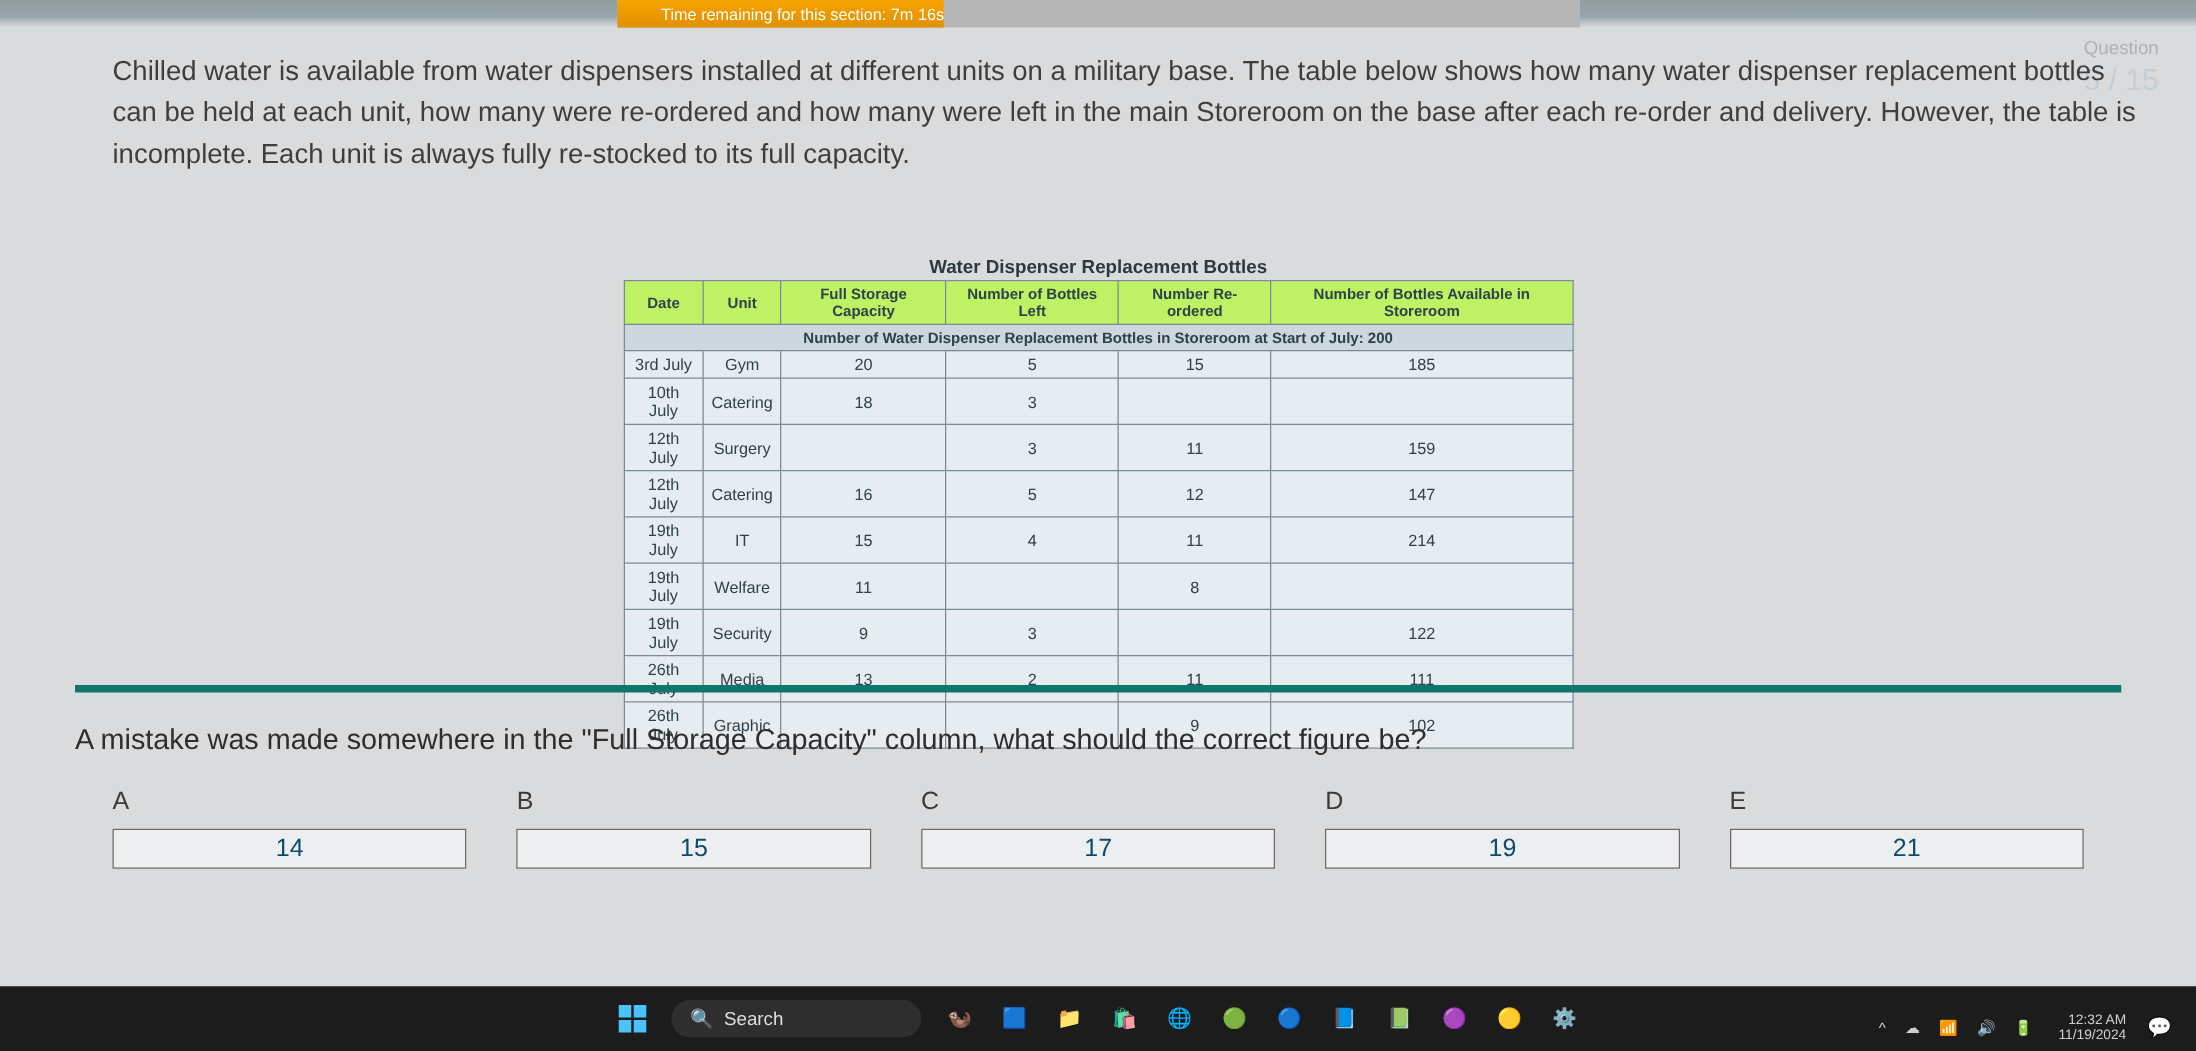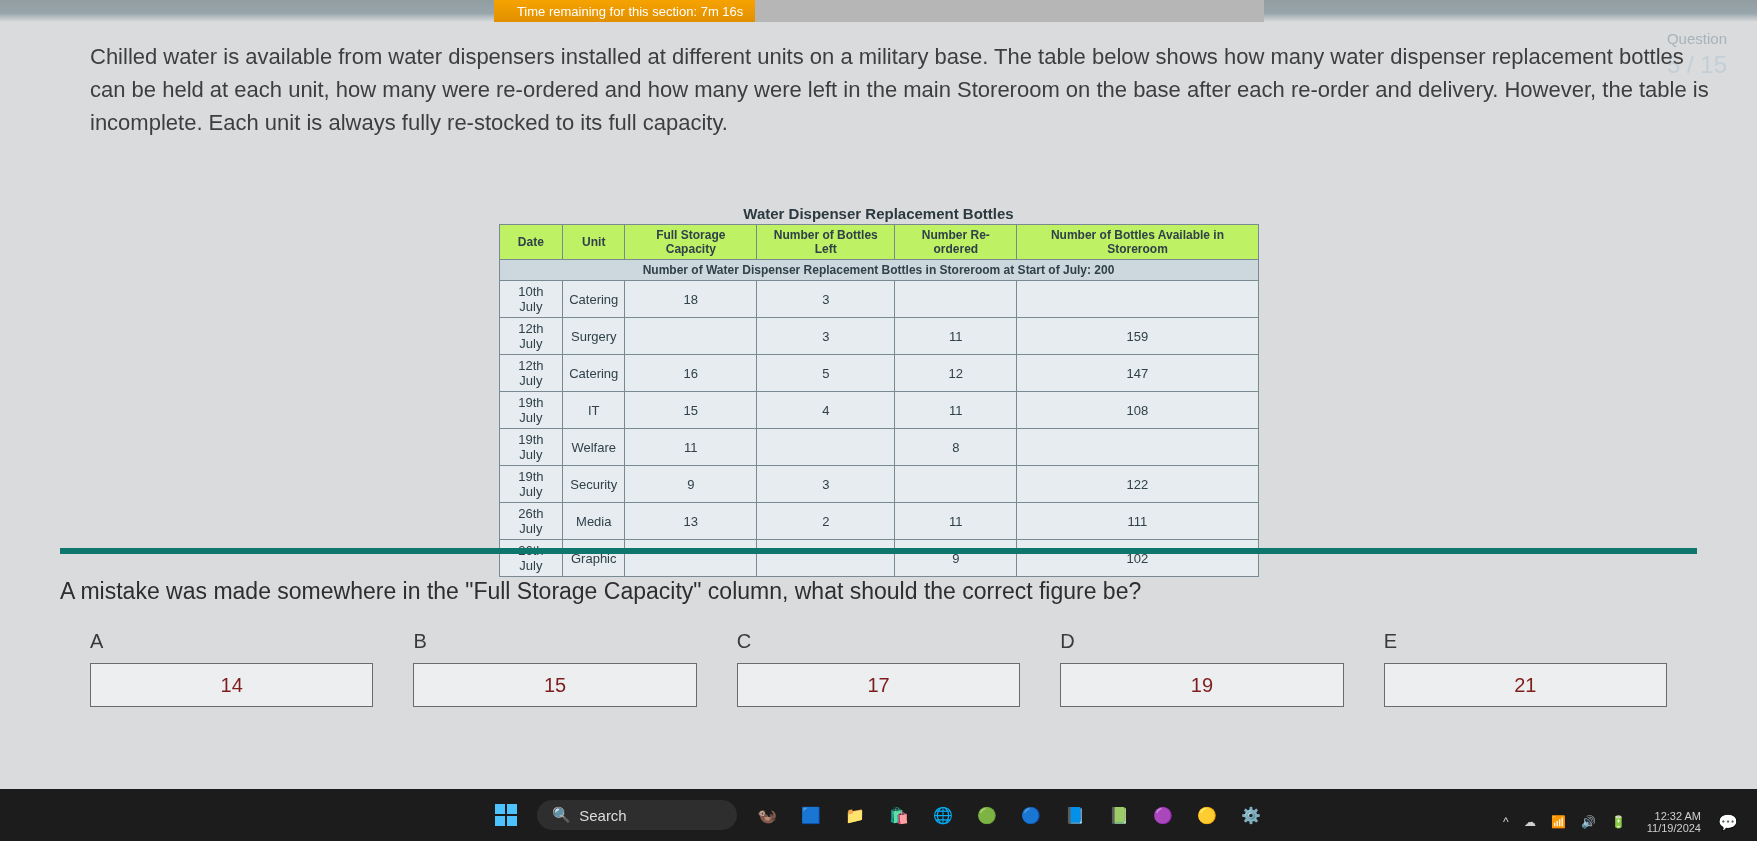--- a/index.html
+++ b/index.html
@@ -22,21 +22,21 @@
     height: 22px;
     background: #b6b6b6;
   }
   .timer-fill {
     height: 100%;
     background: linear-gradient(#f6a300,#e18f00);
     width: 34%;
     display: flex;
     align-items: center;
     justify-content: flex-end;
-    padding-right: 12px;
+    padding-right: 0;
     color: #fff;
     font-size: 13px;
     white-space: nowrap;
   }
   .timer-text { color: #fff; font-size: 13px; }
 
   .qcount {
     position: absolute;
     right: 30px; top: 30px;
     color: #b8c4cb;
@@ -110,26 +110,26 @@
     flex: 1;
   }
   .ans .letter {
     font-size: 20px;
     color: #3a3a3a;
     margin-bottom: 10px;
   }
   .ans .box {
     border: 1px solid #6b6b6b;
     background: #eceef0;
-    height: 44px;
+    height: 32px;
     display: flex;
     align-items: center;
     justify-content: center;
     font-size: 20px;
-    color: #7f1d1d;
+    color: #0c4a6e;
     cursor: pointer;
   }
 
   
   .taskbar {
     position: absolute;
     bottom: 0; left: 0; right: 0;
     height: 52px;
     background: #1c1c1c;
     display: flex;
@@ -210,20 +210,28 @@
           <th>Number of Bottles Left</th>
           <th>Number Re-ordered</th>
           <th>Number of Bottles Available in Storeroom</th>
         </tr>
         <tr class="span-row">
           <td colspan="6">Number of Water Dispenser Replacement Bottles in Storeroom at Start of July: 200</td>
         </tr>
       </thead>
       <tbody id="tbody">
           <tr>
+            <td>3rd July</td>
+            <td>Gym</td>
+            <td>20</td>
+            <td>5</td>
+            <td>15</td>
+            <td>185</td>
+          </tr>
+          <tr>
             <td>10th July</td>
             <td>Catering</td>
             <td>18</td>
             <td>3</td>
             <td></td>
             <td></td>
           </tr>
           <tr>
             <td>12th July</td>
             <td>Surgery</td>
@@ -239,21 +247,21 @@
             <td>5</td>
             <td>12</td>
             <td>147</td>
           </tr>
           <tr>
             <td>19th July</td>
             <td>IT</td>
             <td>15</td>
             <td>4</td>
             <td>11</td>
-            <td>108</td>
+            <td>214</td>
           </tr>
           <tr>
             <td>19th July</td>
             <td>Welfare</td>
             <td>11</td>
             <td></td>
             <td>8</td>
             <td></td>
           </tr>
           <tr>

